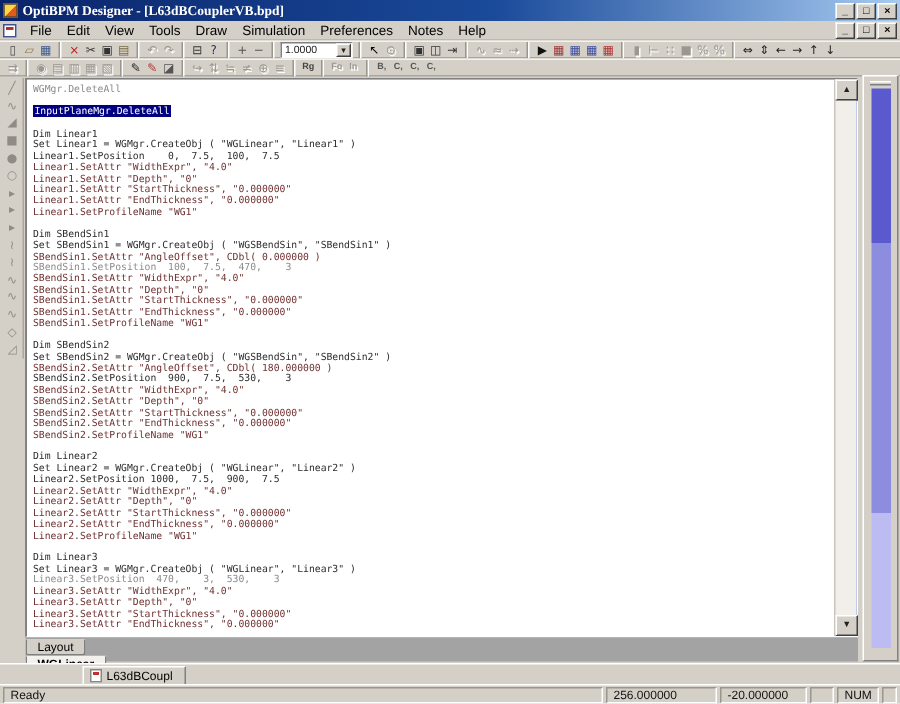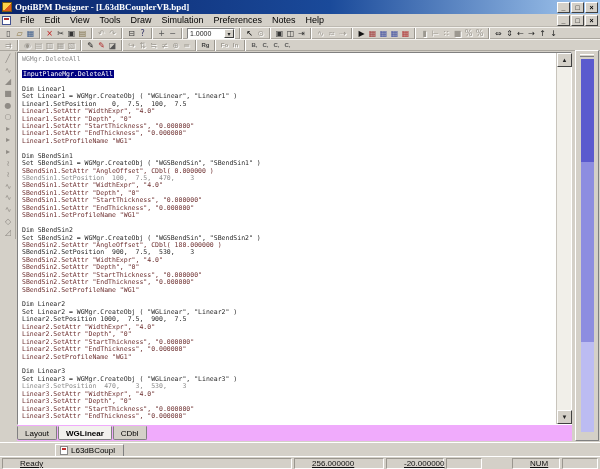--- a/index.html
+++ b/index.html
@@ -62,21 +62,21 @@
   .s-sel { background:#000080; color:#fff; padding:0 1px; }
 
   
   .vscroll { width:15px; background:#f1efe9; border-left:1px solid #c8c4bc; display:flex;
     flex-direction:column; justify-content:space-between; }
   .sbtn { width:15px; height:14px; background:#d4d0c8; border:1px solid;
     border-color:#fff #404040 #404040 #fff; font-size:6px; text-align:center; line-height:12px; color:#222;}
 
   
   .viewtabs { position:absolute; left:17px; top:425px; width:555px; height:16px;
-    display:flex; align-items:flex-start; background:#f0abfc; padding-top:1px; }
+    display:flex; align-items:flex-start; background:#a3a3a3; padding-top:1px;flex-direction:column; }
   .vtab { height:14px; display:inline-flex; align-items:center; padding:0 7px; font-size:8px;
     color:#000; border:1px solid #808080; border-top:1px solid #d4d0c8; background:#d4d0c8;
     border-radius:0 0 2px 2px; margin-right:1px; white-space:nowrap; }
   .vtab.active { font-weight:bold; background:#f2f1ed; border-top:1px solid #f2f1ed; }
   .vtab-icon { width:9px; height:9px; background:#2244aa; border:1px solid #102060; margin-right:3px;
     position:relative; flex:none;}
   .vtab-icon::after { content:""; position:absolute; left:2px; top:2px; width:4px; height:4px; background:#cfe0ff; }
 
   
   .rightpanel { position:absolute; left:575px; top:50px; width:24px; height:391px;
@@ -92,25 +92,25 @@
   .doctab { position:absolute; left:55px; top:1px; height:13px; display:inline-flex; align-items:center;
     padding:0 8px 0 4px; font-size:8px; background:#d4d0c8; border:1px solid #808080; border-top:1px solid #fff;
     border-left:1px solid #fff; white-space:nowrap; }
   .doc-icon { width:8px; height:9px; background:#fff; border:1px solid #888; margin-right:3px; position:relative; flex:none;}
   .doc-icon::after { content:""; position:absolute; left:1px; top:1px; width:4px; height:2px; background:#c03030; }
 
   
   .statusbar { position:absolute; left:0; top:456px; width:600px; height:13px; background:#d4d0c8;
     border-top:1px solid #fff; display:flex; align-items:center; gap:2px; padding:1px 2px; font-size:8px; }
   .spanel { height:11px; border:1px solid; border-color:#9a968e #fff #fff #9a968e; line-height:9px;
-    padding:0 17px; color:#111;text-decoration:underline; }
+    padding:0 4px; color:#111; }
   .spanel.grow { flex:1; }
-  .spanel.num { width:48px; text-align:center;margin-left:28px; }
+  .spanel.num { width:28px; text-align:center; }
   .spanel.gap { width:16px; }
-  .spanel.val1 { width:90px; }
+  .spanel.val1 { width:74px; }
   .spanel.val2 { width:58px; }
 </style>
 </head>
 <body>
 
 <div class="titlebar">
   <span class="app-icon"></span>
   <span class="title-text">OptiBPM Designer - [L63dBCouplerVB.bpd]</span>
   <span class="winbtns">
     <span class="winbtn">_</span>

